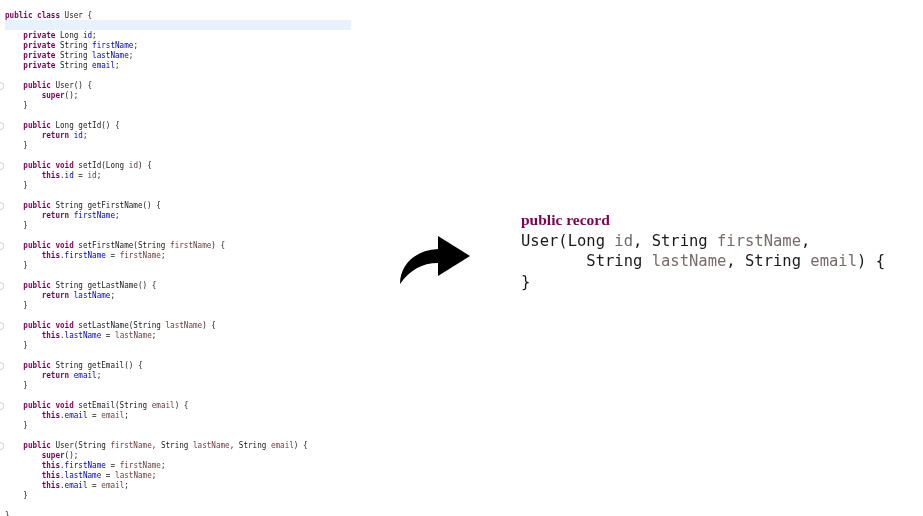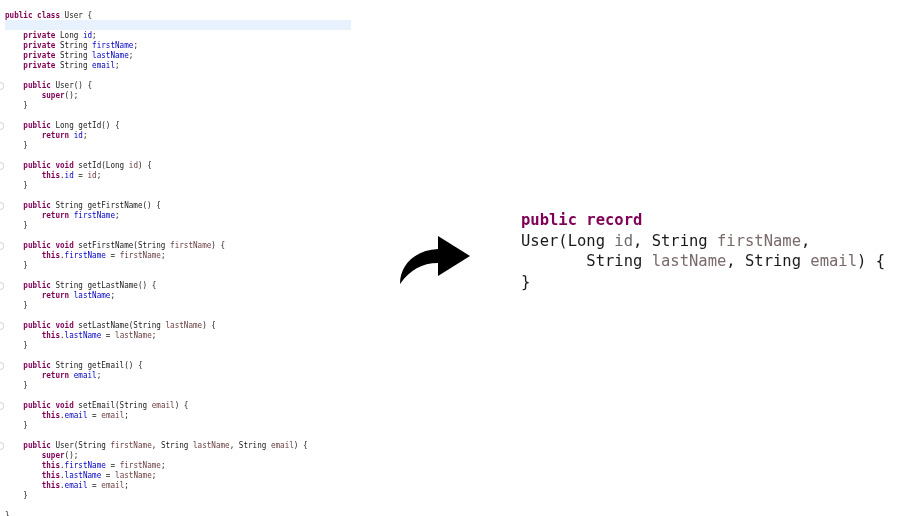--- a/index.html
+++ b/index.html
@@ -6,21 +6,21 @@
   body{width:923px;height:516px;position:relative;overflow:hidden;}
   .left{position:absolute;left:0;top:5px;width:360px;height:516px;padding-left:21px;}
   .cl{position:absolute;left:5px;font-family:"DejaVu Sans Mono","Liberation Mono",monospace;font-size:8.2px;font-weight:bold;line-height:10px;white-space:pre;color:#1a1a1a;transform:scaleX(0.93);transform-origin:left top;}
   .hl{position:absolute;left:5px;top:15px;width:346px;height:10px;background:#e8f2fe;}
   .marker{position:absolute;left:0;width:3px;height:6px;border:1px solid #d8d8d8;border-left:none;border-radius:0 4px 4px 0;}
   .kw{color:#7f0055;font-weight:bold;}
   .fd{color:#0000c0;font-weight:normal;}
   .pm{color:#6a3e3e;font-weight:normal;}
   .tx{color:#1a1a1a;font-weight:normal;}
   .right{position:absolute;left:521px;top:210px;font-family:"DejaVu Sans Mono","Liberation Mono",monospace;font-size:15.5px;line-height:20.5px;white-space:pre;color:#1a1a1a;}
-  .right .kw{font-weight:bold;}
+  .right .kw{font-weight:bold;font-family:Liberation Serif, serif;}
   .right .pm{color:#6a6a6a;}
   .right .fd{color:#7a6a6a;}
   .arrow{position:absolute;left:398px;top:232px;width:74px;height:54px;}
 </style>
 </head>
 <body>
 
 <div class="left" id="left">
   <div class="hl"></div>
 <div class="cl" style="top: 5px;"><span class="kw">public class </span><span class="tx">User {</span></div>

